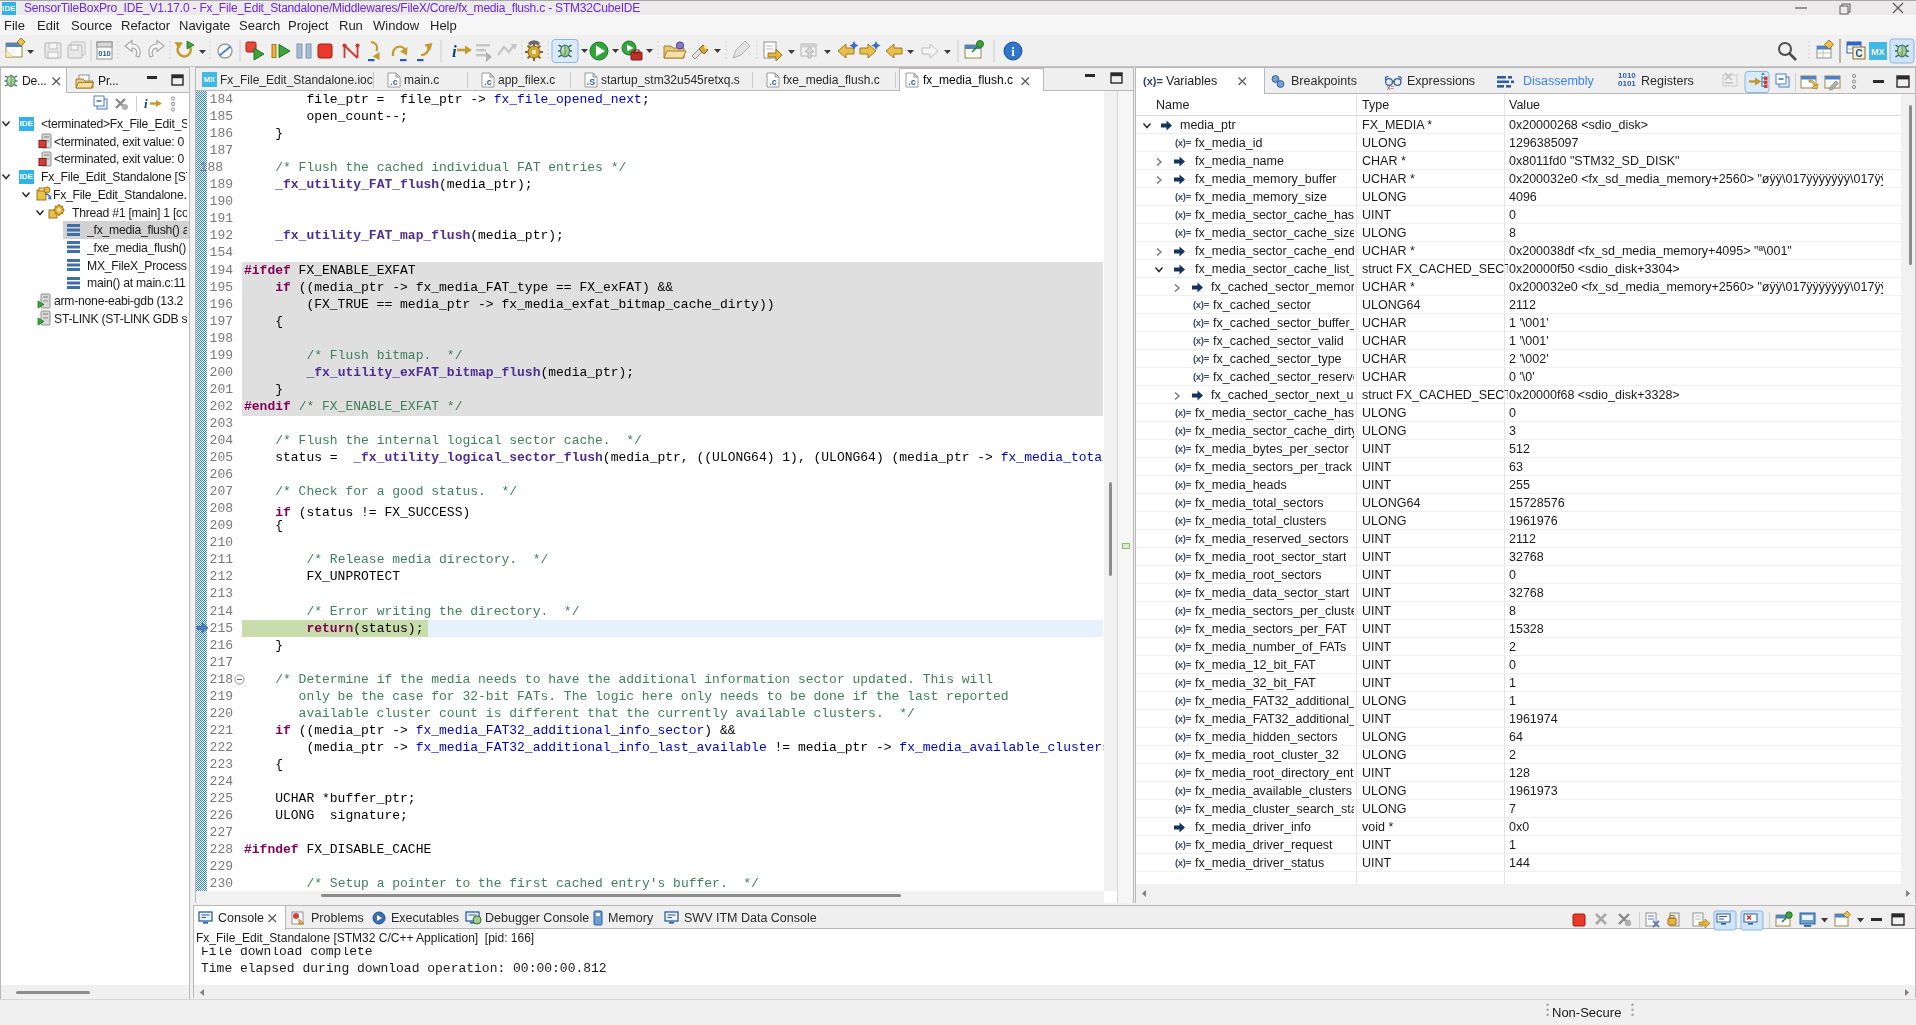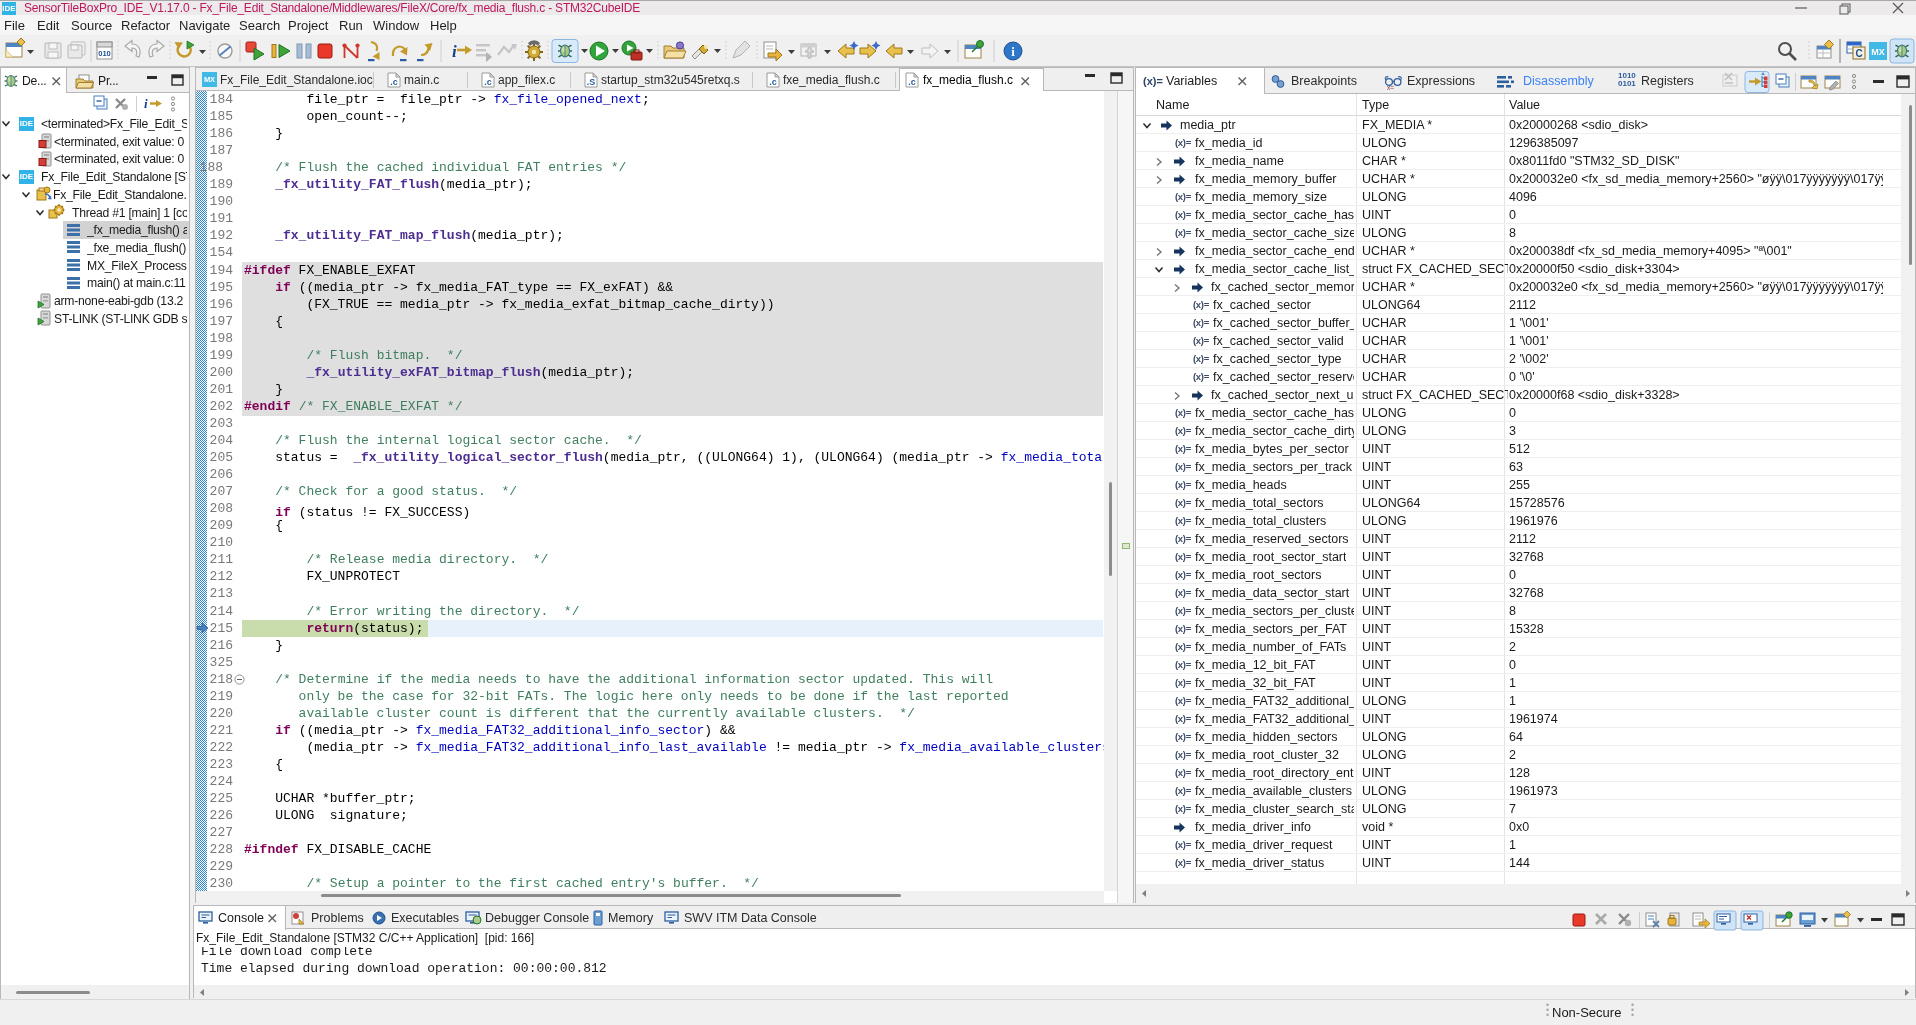--- a/index.html
+++ b/index.html
@@ -2,21 +2,21 @@
 <html><head>
 <meta charset="utf-8">
 <style>
 * { margin:0; padding:0; box-sizing:border-box; }
 html,body { width:1916px; height:1025px; overflow:hidden; }
 body { font-family:"Liberation Sans", sans-serif; background:#f1f0f1; position:relative; color:#1a1a1a; }
 .abs { position:absolute; }
 .mono { font-family:"Liberation Mono", monospace; }
 
 #titlebar { position:absolute; left:0; top:0; width:1916px; height:15px; background:#eceaeb; border-top:1px solid #a9a7a8; }
-#titlebar .title { position:absolute; left:24px; top:0px; font-size:12px; line-height:15px; color:#be185d; white-space:nowrap; letter-spacing:-0.2px; }
+#titlebar .title { position:absolute; left:24px; top:0px; font-size:12px; line-height:15px; color:#6d28d9; white-space:nowrap; letter-spacing:-0.2px; }
 #idelogo { position:absolute; left:2px; top:1px; width:14px; height:13px; background:#31b3e7; color:#fff; font-size:8px; font-weight:bold; text-align:center; line-height:13px; letter-spacing:0; }
 #menubar { position:absolute; left:0; top:15px; width:1916px; height:20px; background:#f7f6f6; }
 #menubar span { position:absolute; top:3px; font-size:13px; color:#1f1f1f; }
 #toolbar { position:absolute; left:0; top:35px; width:1916px; height:32px; background:#f1f0f1; border-bottom:1px solid #c6c4c5; }
 
 .panel { position:absolute; background:#fff; border:1px solid #b9b7b8; }
 .cl { position:absolute; left:0; font:13px/17.05px "Liberation Mono", monospace; white-space:pre; color:#000; }
 .ln { position:absolute; font:13px/17.05px "Liberation Mono", monospace; color:#787878; text-align:right; width:26px; }
 .kw { color:#7f0055; font-weight:bold; }
 .cm { color:#3f7f5f; }
@@ -457,21 +457,21 @@
 <div class="cl" style="left:48px;top:460.35px">        <span class="cm">/* Release media directory.  */</span></div>
 <div class="ln" style="left:11px;top:477.40px">212</div>
 <div class="cl" style="left:48px;top:477.40px">        FX_UNPROTECT</div>
 <div class="ln" style="left:11px;top:494.45px">213</div>
 <div class="ln" style="left:11px;top:511.50px">214</div>
 <div class="cl" style="left:48px;top:511.50px">        <span class="cm">/* Error writing the directory.  */</span></div>
 <div class="ln" style="left:11px;top:528.55px">215</div>
 <div class="cl" style="left:48px;top:528.55px">        <span class="kw">return</span>(status);</div>
 <div class="ln" style="left:11px;top:545.60px">216</div>
 <div class="cl" style="left:48px;top:545.60px">    }</div>
-<div class="ln" style="left:11px;top:562.65px">325</div>
+<div class="ln" style="left:11px;top:562.65px">217</div>
 <div class="ln" style="left:11px;top:579.70px">218</div>
 <div class="cl" style="left:48px;top:579.70px">    <span class="cm">/* Determine if the media needs to have the additional information sector updated. This will</span></div>
 <div class="ln" style="left:11px;top:596.75px">219</div>
 <div class="cl" style="left:48px;top:596.75px">       <span class="cm">only be the case for 32-bit FATs. The logic here only needs to be done if the last reported</span></div>
 <div class="ln" style="left:11px;top:613.80px">220</div>
 <div class="cl" style="left:48px;top:613.80px">       <span class="cm">available cluster count is different that the currently available clusters.  */</span></div>
 <div class="ln" style="left:11px;top:630.85px">221</div>
 <div class="cl" style="left:48px;top:630.85px">    <span class="kw">if</span> ((media_ptr -&gt; <span class="fl">fx_media_FAT32_additional_info_sector</span>) &amp;&amp;</div>
 <div class="ln" style="left:11px;top:647.90px">222</div>
 <div class="cl" style="left:48px;top:647.90px">        (media_ptr -&gt; <span class="fl">fx_media_FAT32_additional_info_last_available</span> != media_ptr -&gt; <span class="fl">fx_media_available_clusters</span>))</div>

